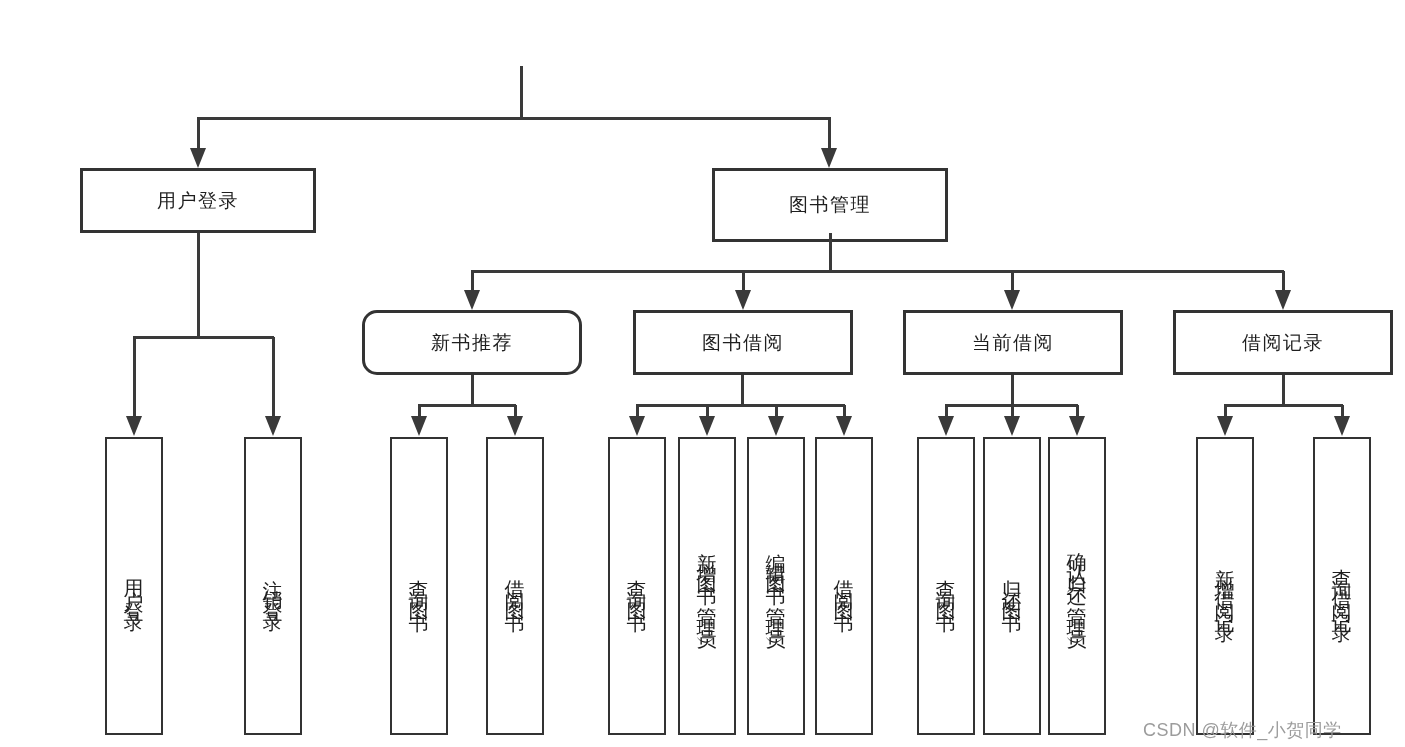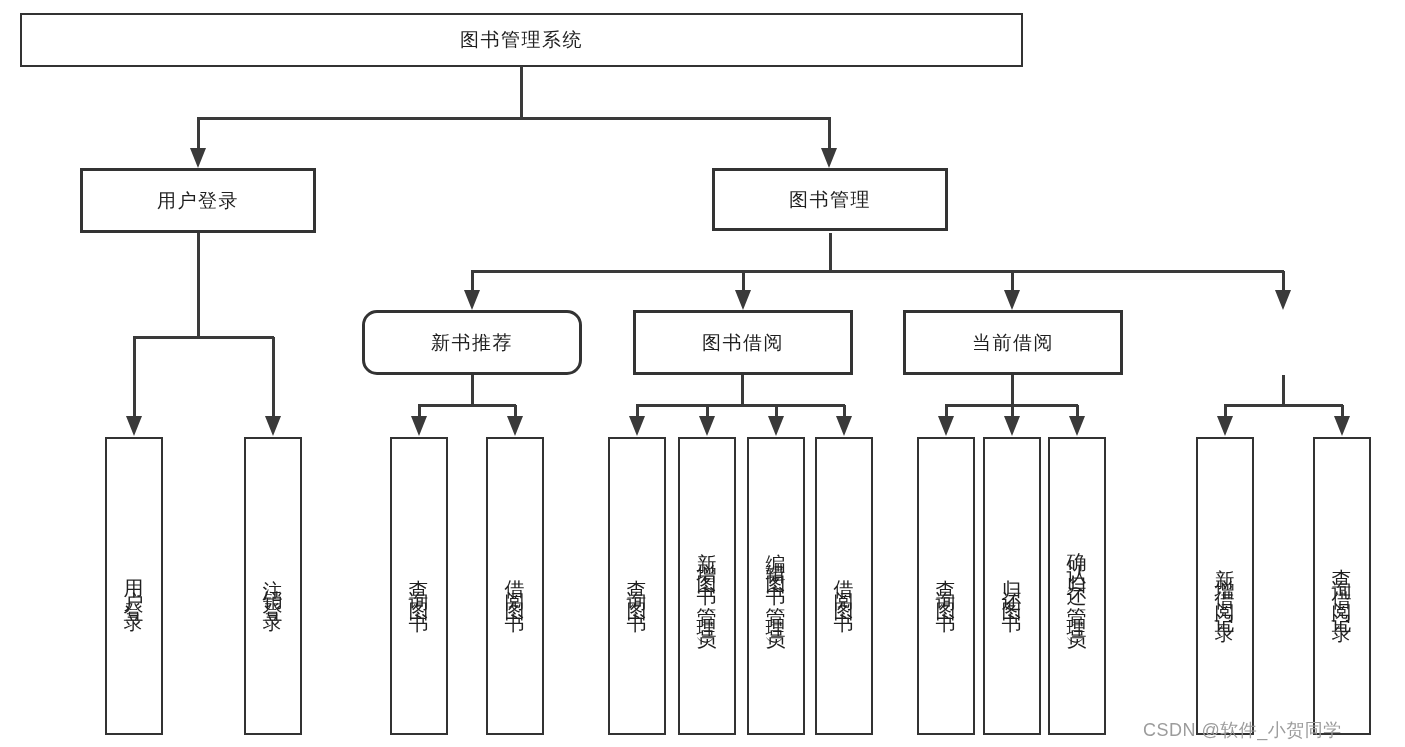--- a/index.html
+++ b/index.html
@@ -51,35 +51,32 @@
     letter-spacing:0.5px;
     z-index:5;
     white-space:nowrap;
   }
 </style>
 </head>
 <body>
 
 <div id="stage">
 
-  <div class="box root" style="left:20px;top:13px;width:1003px;height:54px;">
-    <span>图书管理系统</span>
-  </div>
 
   <div class="vline" style="left:520px;top:66px;height:52px;"></div>
   <div class="hline" style="left:197px;top:117px;width:634px;"></div>
   <div class="vline" style="left:197px;top:118px;height:32px;"></div>
   <div class="arrow" style="left:190px;top:148px;"></div>
   <div class="vline" style="left:828px;top:118px;height:32px;"></div>
   <div class="arrow" style="left:821px;top:148px;"></div>
 
   <div class="box" style="left:80px;top:168px;width:236px;height:65px;">
     <span>用户登录</span>
   </div>
-  <div class="box" style="left:712px;top:168px;width:236px;height:63px;">
+  <div class="box" style="left:712px;top:168px;width:236px;height:74px;">
     <span>图书管理</span>
   </div>
 
   <div class="vline" style="left:197px;top:233px;height:105px;"></div>
   <div class="hline" style="left:133px;top:336px;width:141px;"></div>
   <div class="vline" style="left:133px;top:337px;height:81px;"></div>
   <div class="arrow" style="left:126px;top:416px;"></div>
   <div class="vline" style="left:272px;top:337px;height:81px;"></div>
   <div class="arrow" style="left:265px;top:416px;"></div>
 
@@ -95,20 +92,23 @@
   <div class="arrow" style="left:1275px;top:290px;"></div>
 
   <div class="box" style="left:362px;top:310px;width:220px;height:65px;border-radius:15px;">
     <span>新书推荐</span>
   </div>
   <div class="box" style="left:903px;top:310px;width:220px;height:65px;">
     <span>当前借阅</span>
   </div>
   <div class="box" style="left:633px;top:310px;width:220px;height:65px;">
     <span>图书借阅</span>
+  </div>
+  <div class="box" style="left:1173px;top:310px;width:220px;height:65px;">
+    <span>借阅记录</span>
   </div>
 
   <div class="vline" style="left:471px;top:375px;height:31px;"></div>
   <div class="hline" style="left:418px;top:404px;width:98px;"></div>
   <div class="vline" style="left:418px;top:405px;height:13px;"></div>
   <div class="arrow" style="left:411px;top:416px;"></div>
   <div class="vline" style="left:514px;top:405px;height:13px;"></div>
   <div class="arrow" style="left:507px;top:416px;"></div>
 
   <div class="vline" style="left:741px;top:375px;height:31px;"></div>

